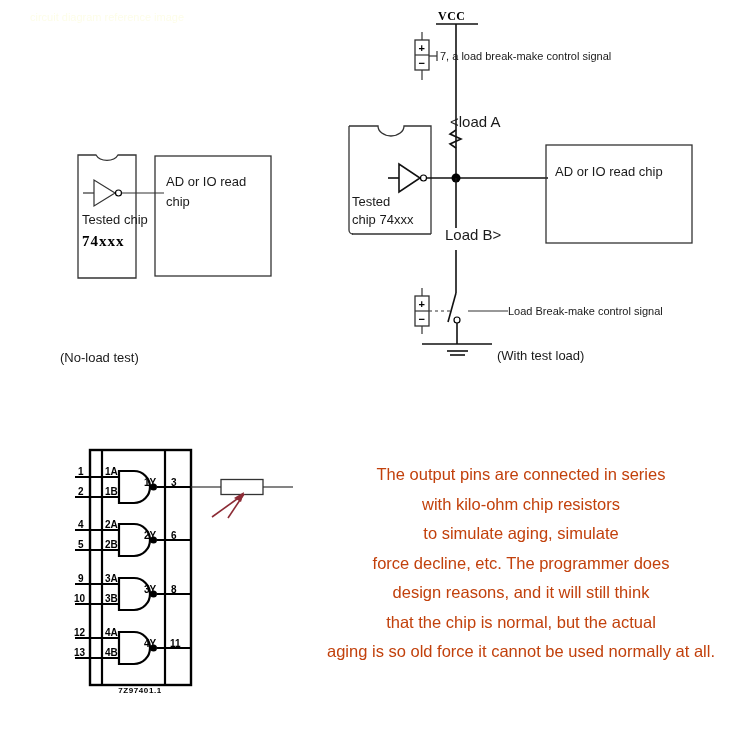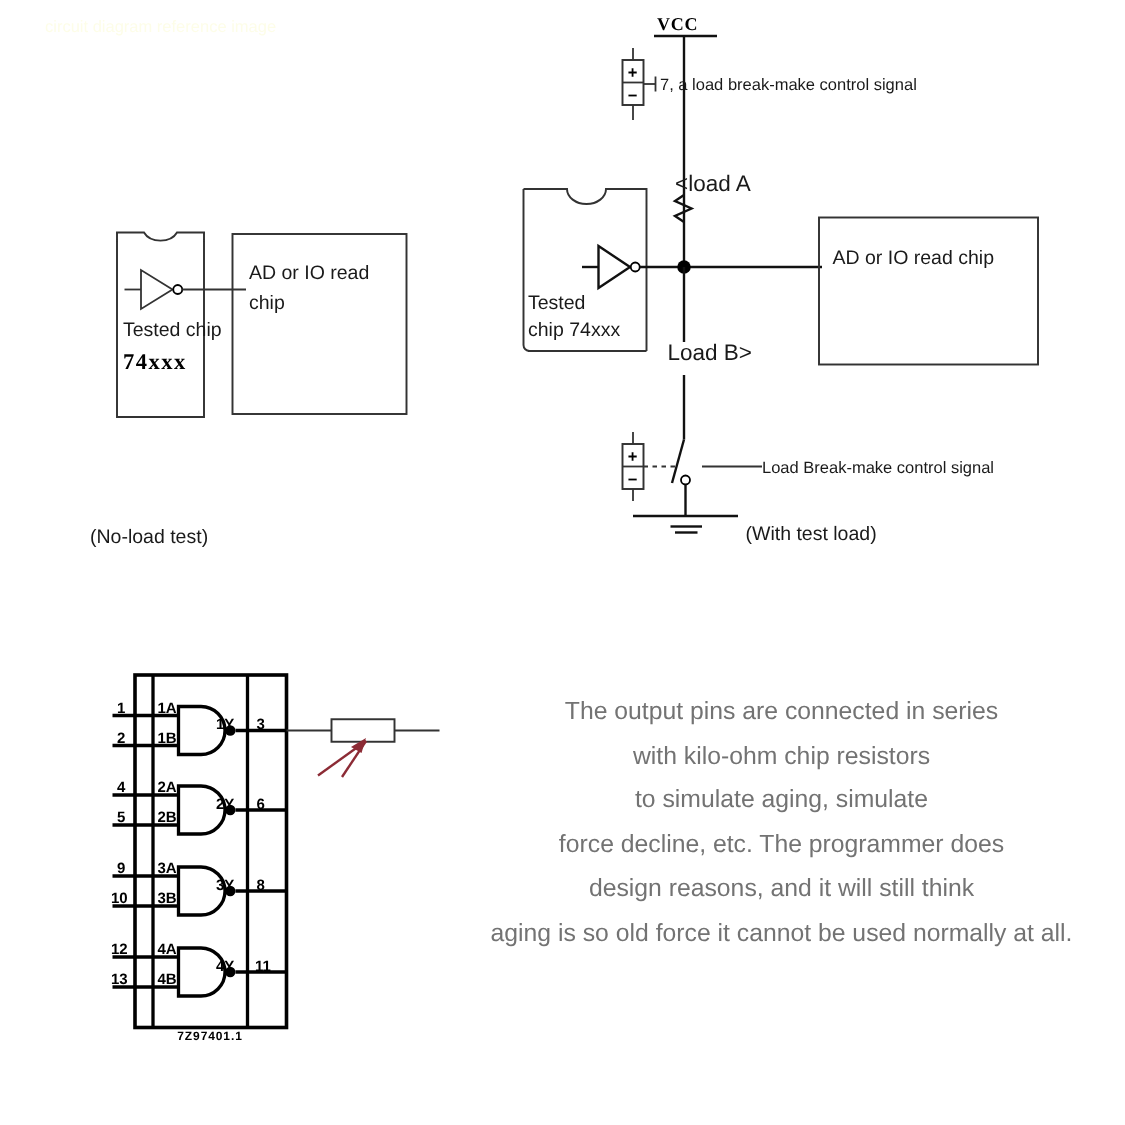--- a/index.html
+++ b/index.html
@@ -80,21 +80,21 @@
   }
   .paragraph {
     position: absolute;
     left: 292px;
     top: 460px;
     width: 458px;
     text-align: center;
     font-family: "Liberation Sans", sans-serif;
     font-size: 16.5px;
     line-height: 29.5px;
-    color: #737373;
+    color: #c2410c;
   }
   .paragraph .pline { display: block; white-space: nowrap; }
 </style>
 </head>
 <body>
 
 <svg id="canvas" viewBox="0 0 750 750">
 
   <text class="watermark" x="30" y="21">circuit diagram reference image</text>
 
@@ -269,14 +269,15 @@
   </g>
 
 </svg>
 
 <div class="paragraph">
   <span class="pline">The output pins are connected in series</span>
   <span class="pline">with kilo-ohm chip resistors</span>
   <span class="pline">to simulate aging, simulate</span>
   <span class="pline">force decline, etc. The programmer does</span>
   <span class="pline">design reasons, and it will still think</span>
+  <span class="pline">that the chip is normal, but the actual</span>
   <span class="pline">aging is so old force it cannot be used normally at all.</span>
 </div>
 
 </body></html>

